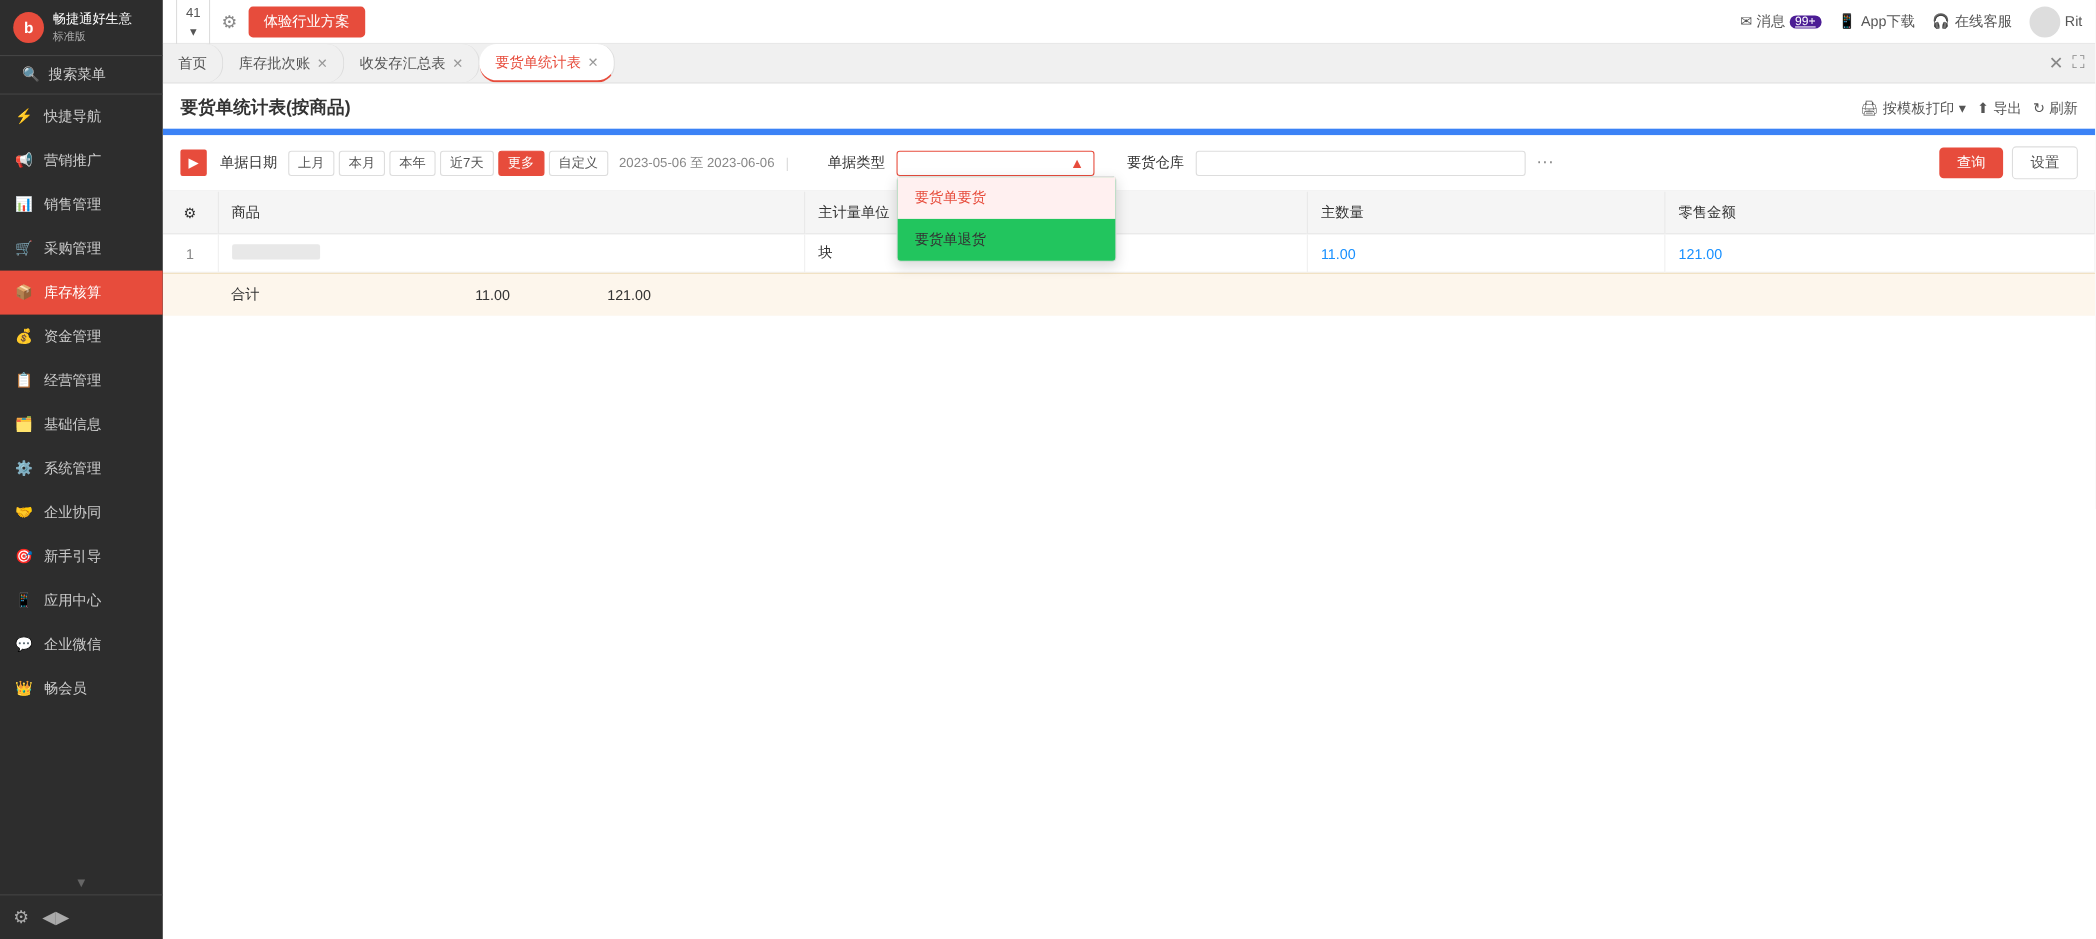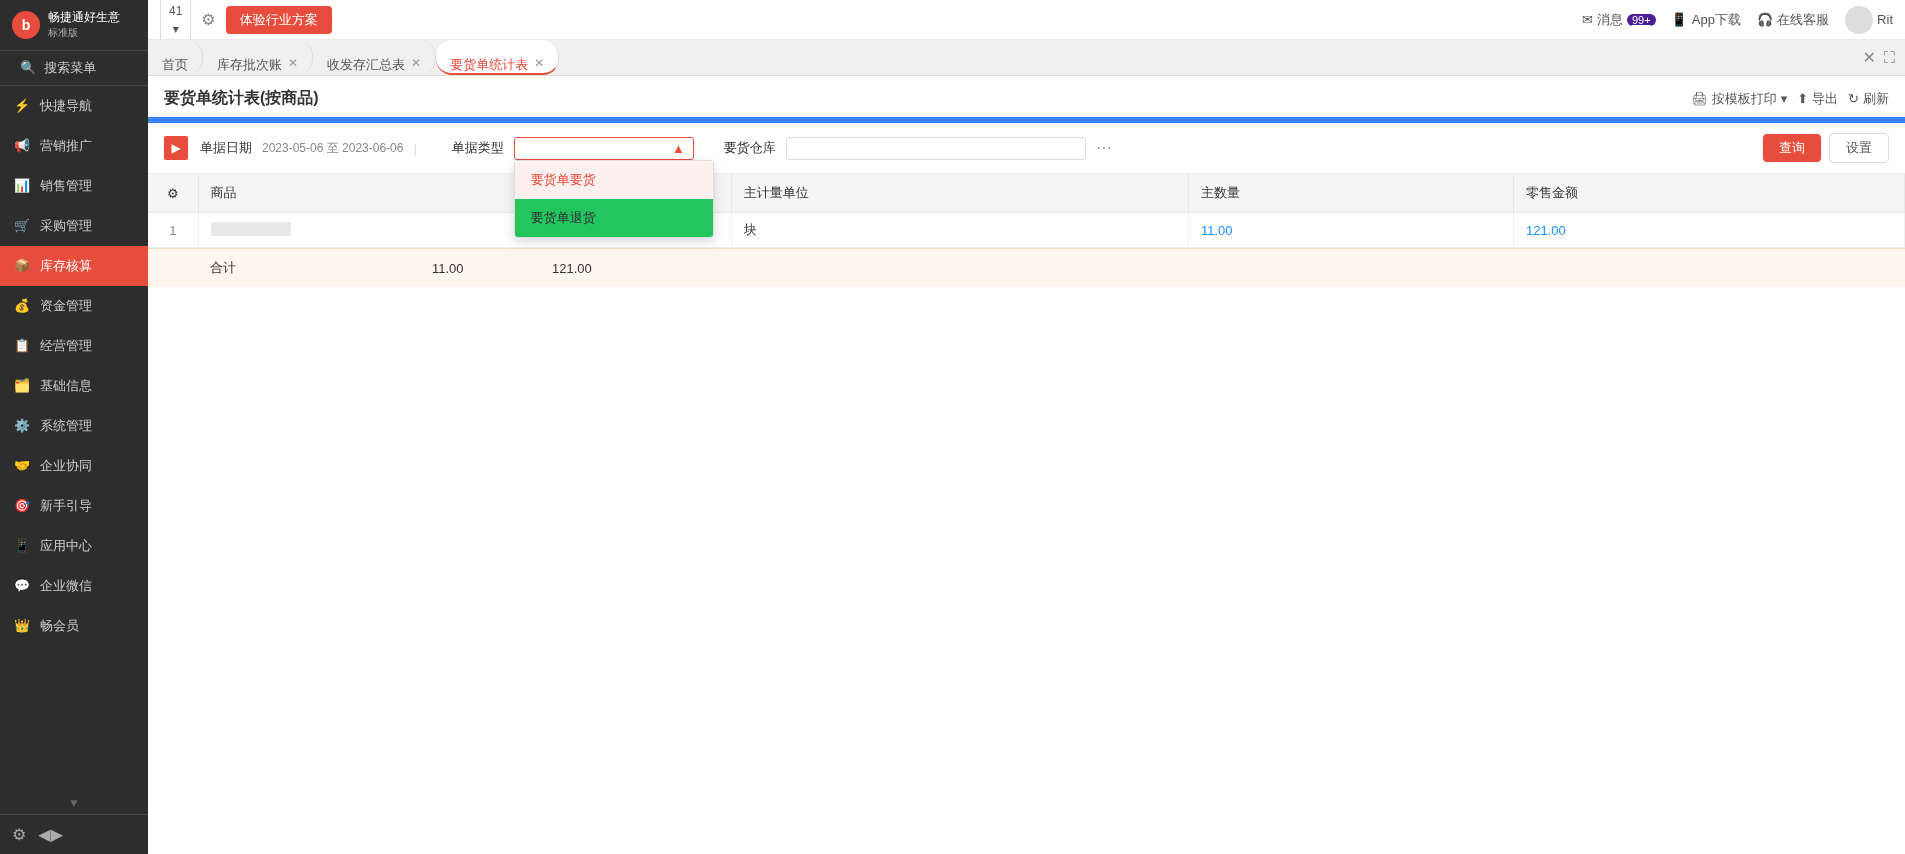--- a/index.html
+++ b/index.html
@@ -151,21 +151,21 @@
       height: 36px;
       background: #f0f0f0;
       display: flex;
       align-items: stretch;
       border-bottom: 1px solid #ddd;
       flex-shrink: 0;
       padding-left: 0;
     }
     .tab {
       display: flex;
-      align-items: flex-start;
+      align-items: center;
       padding: 16px 14px;
       font-size: 13px;
       cursor: pointer;
       color: #555;
       border-right: 1px solid #ddd;
       gap: 6px;
       white-space: nowrap;
       border-radius: 16px;
     }
     .tab.active { background: #fff; color: #e74c3c; border-bottom: 2px solid #e74c3c; }
@@ -532,20 +532,28 @@
           <span>↻</span>
           <span>刷新</span>
         </div>
       </div>
     </div>
 
     <div class="filter-area">
       <div class="filter-toggle">▶</div>
       <div class="filter-row">
         <span class="filter-label">单据日期</span>
+        <div class="date-btns">
+          <button class="date-btn">上月</button>
+          <button class="date-btn">本月</button>
+          <button class="date-btn">本年</button>
+          <button class="date-btn">近7天</button>
+          <button class="date-btn more">更多</button>
+          <button class="date-btn">自定义</button>
+        </div>
         <span class="date-range-text">2023-05-06 至 2023-06-06</span>
         <span class="filter-sep">|</span>
         <span class="filter-type-label">单据类型</span>
         <div style="position:relative;">
           <div class="filter-select">
             <span>&nbsp;</span>
             <span class="chevron">▲</span>
           </div>
 
           <div class="dropdown-overlay">

